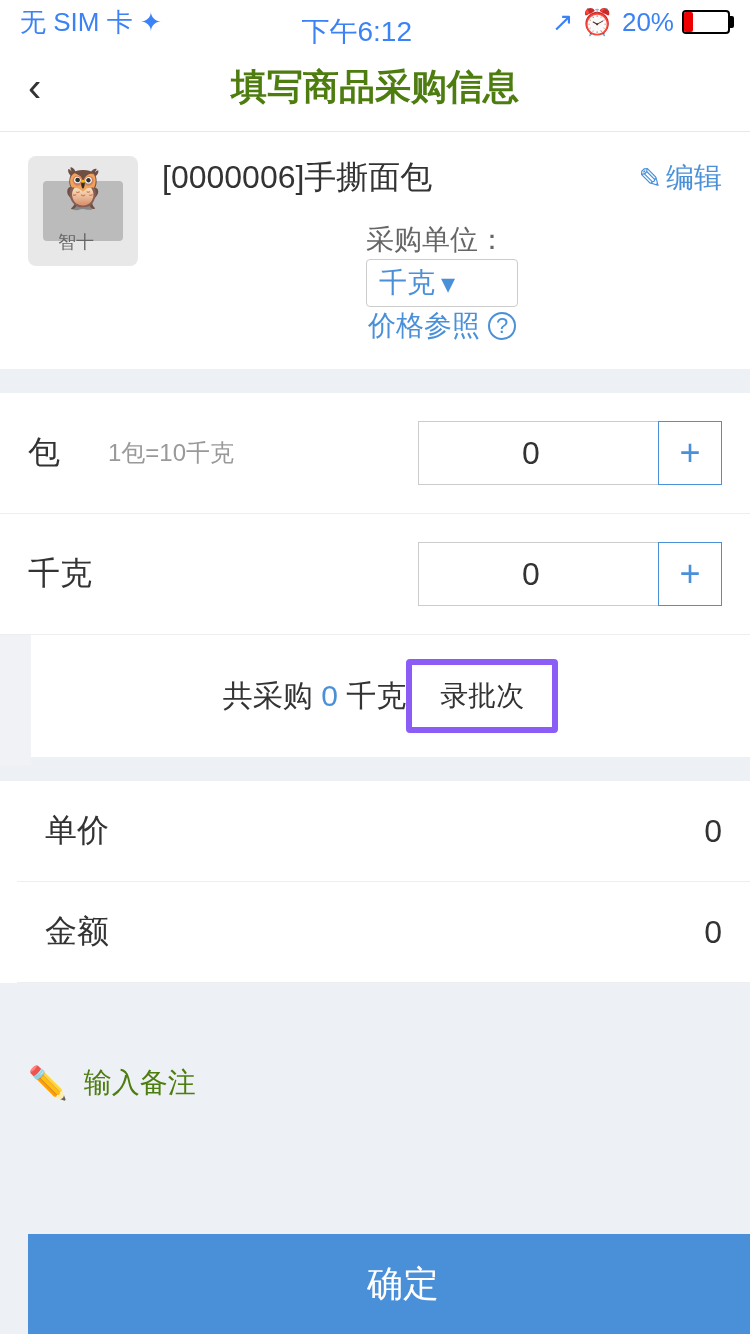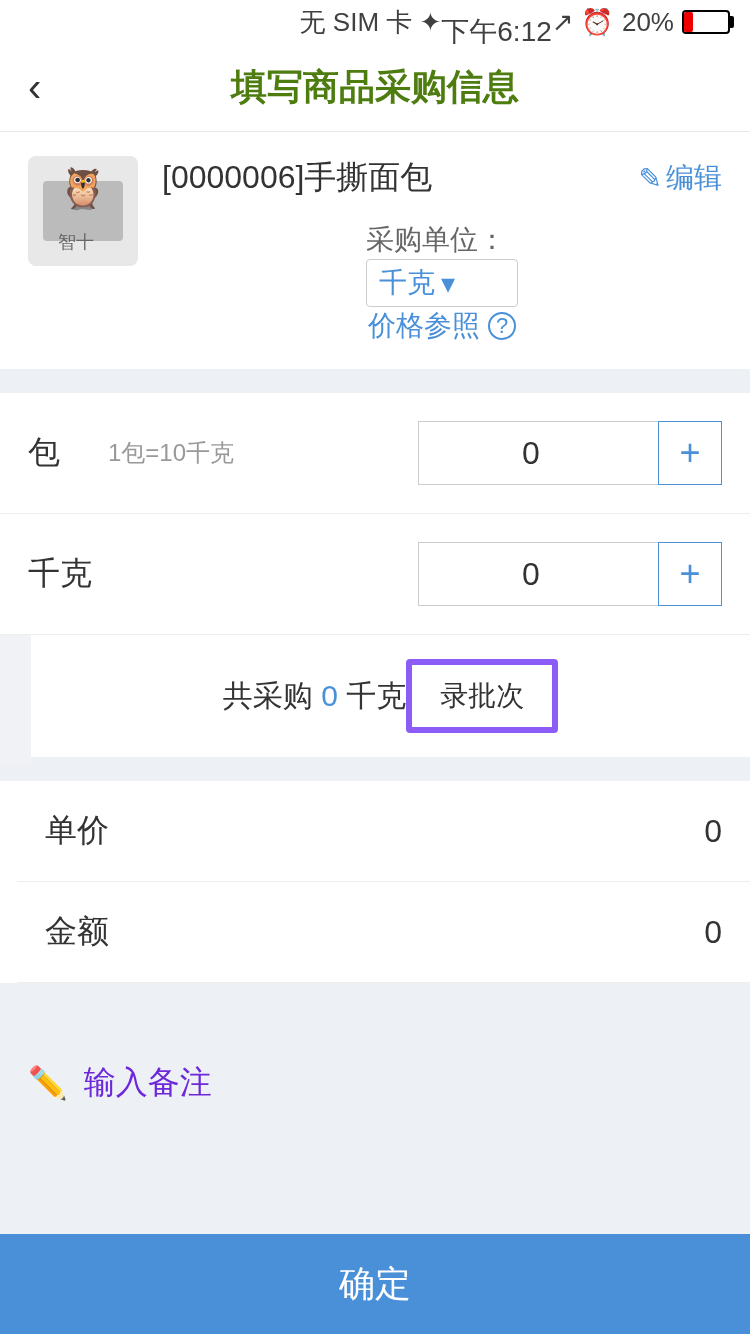--- a/index.html
+++ b/index.html
@@ -12,24 +12,24 @@
       font-size: 32px;
       color: #333;
     }
     
     .status-bar {
       width: 750px;
       height: 44px;
       background: #fff;
       display: flex;
       align-items: center;
-      justify-content: flex-end;
+      justify-content: space-between;
       padding: 0 20px;
       font-size: 26px;
-      color: #404040;
+      color: #3b82f6;
     }
     .status-left { display: flex; align-items: center; gap: 8px; }
     .status-center { font-size: 28px; font-weight: 500; margin-top: 20px; }
     .status-right { display: flex; align-items: center; gap: 8px; font-size: 26px; }
     .battery-icon {
       width: 48px; height: 24px; border: 2px solid #000; border-radius: 4px; position: relative; display: inline-flex; align-items: center;
     }
     .battery-icon::after { content: ''; position: absolute; right: -6px; top: 50%; transform: translateY(-50%); width: 4px; height: 12px; background: #000; border-radius: 0 2px 2px 0; }
     .battery-fill { height: 100%; width: 20%; background: #e00; border-radius: 2px; }
 
@@ -211,31 +211,32 @@
     
     .notes-section {
       background: #edf0f5;
       padding: 28px 28px;
       display: flex;
       align-items: center;
       gap: 16px;
       min-height: 200px;
     }
     .notes-icon { font-size: 32px; color: #999; }
-    .notes-placeholder { font-size: 32px; color: #6d28d9; }
+    .notes-placeholder { font-size: 28px; color: #4d7c0f; }
 
     
     .bottom-spacer { flex: 1; background: #edf0f5; min-height: 200px; }
 
     
     .confirm-section {
       position: fixed;
       bottom: 0;
       left: 0;
       width: 750px;
+      padding-left: 28px;
     }
     .confirm-btn {
       width: 750px;
       height: 100px;
       background: #4a90d9;
       color: #fff;
       font-size: 36px;
       border: none;
       cursor: pointer;
       display: flex;

